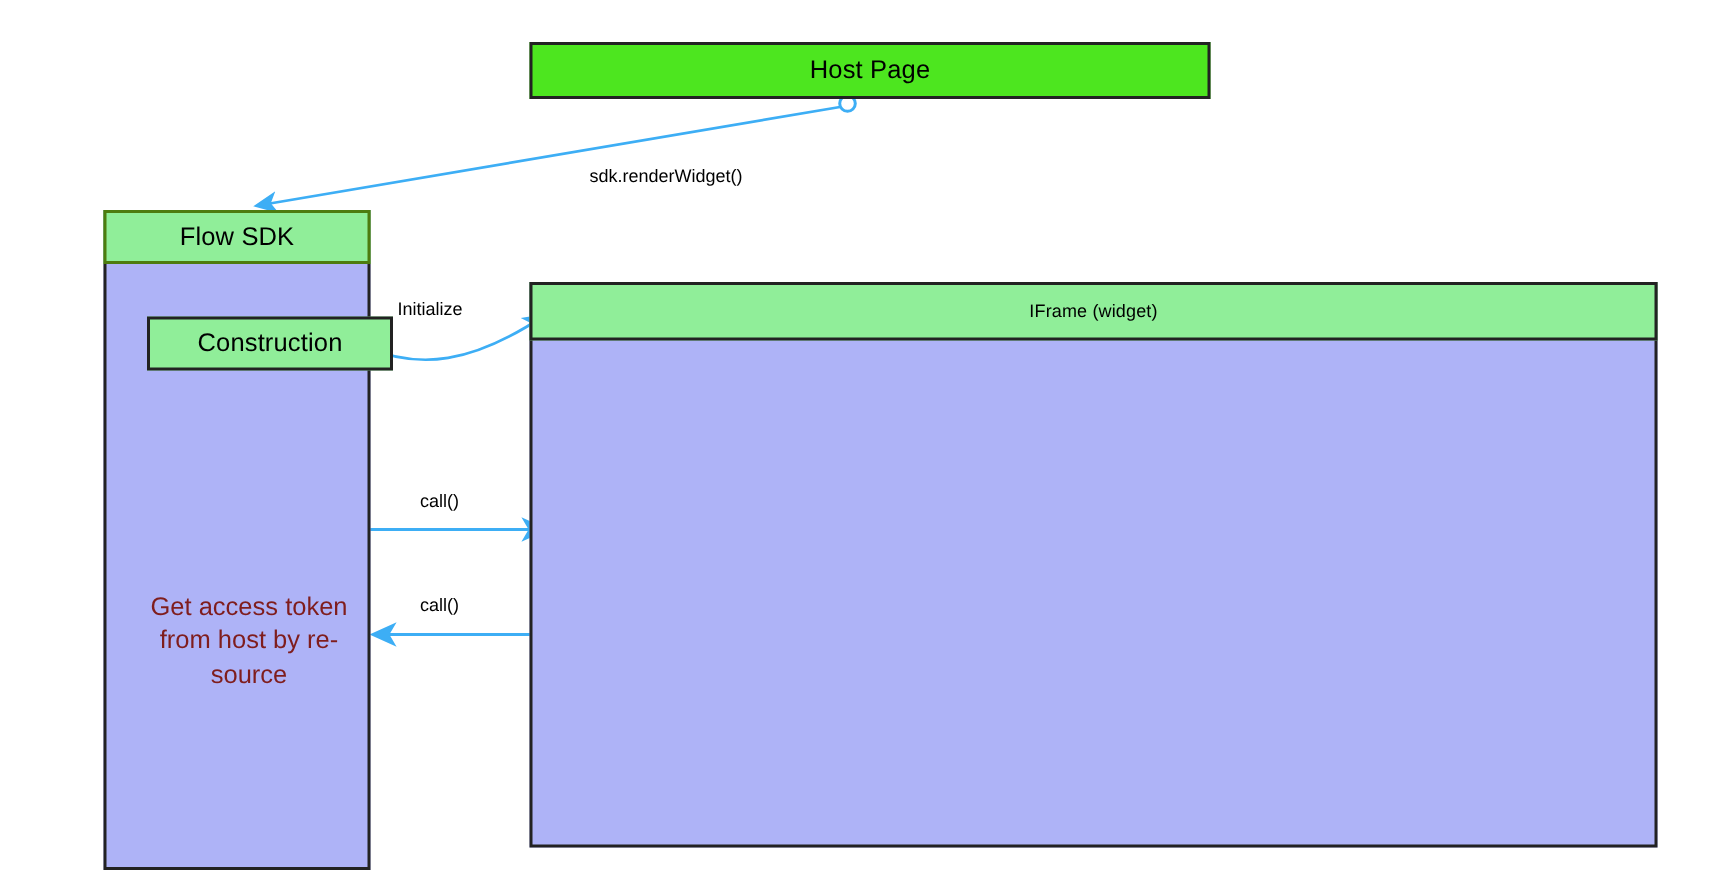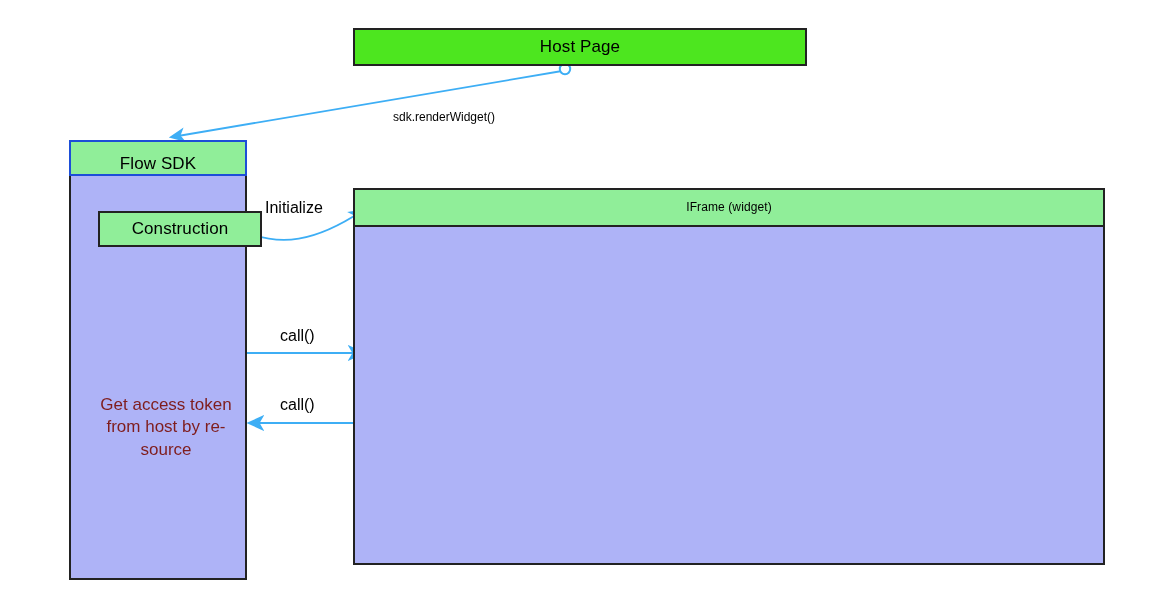--- a/index.html
+++ b/index.html
@@ -65,23 +65,23 @@
     position: absolute;
   }
   #flow-sdk-header {
     position: absolute;
     left: -2px;
     top: -2px;
     width: 178px;
     height: 36px;
     box-sizing: border-box;
     background: #90EE99;
-    border: 2px solid #1d4ed8;
-    display: flex;
-    align-items: flex-end;
+    border: 2px solid #4d7c0f;
+    display: flex;
+    align-items: center;
     justify-content: center;
   }
   #flow-sdk-header .node-label { font-size: 17px; }
 
   #construction-box {
     position: absolute;
     left: 6px;
     top: 69px;
     width: 164px;
     height: 36px;
@@ -129,21 +129,21 @@
     border: 2px solid #222222;
     display: flex;
     align-items: center;
     justify-content: center;
   }
   #iframe-header .node-label { font-size: 12px; }
 
   
   .edge-label {
     position: absolute;
-    font-size: 16px;
+    font-size: 12px;
     color: #000000;
     white-space: nowrap;
   }
   #label-render-widget { left: 393px; top: 110px; font-size: 12px; }
   #label-initialize    { left: 265px; top: 199px; }
   #label-call-1        { left: 280px; top: 327px; }
   #label-call-2        { left: 280px; top: 396px; }
 
   svg.edges {
     position: absolute;

